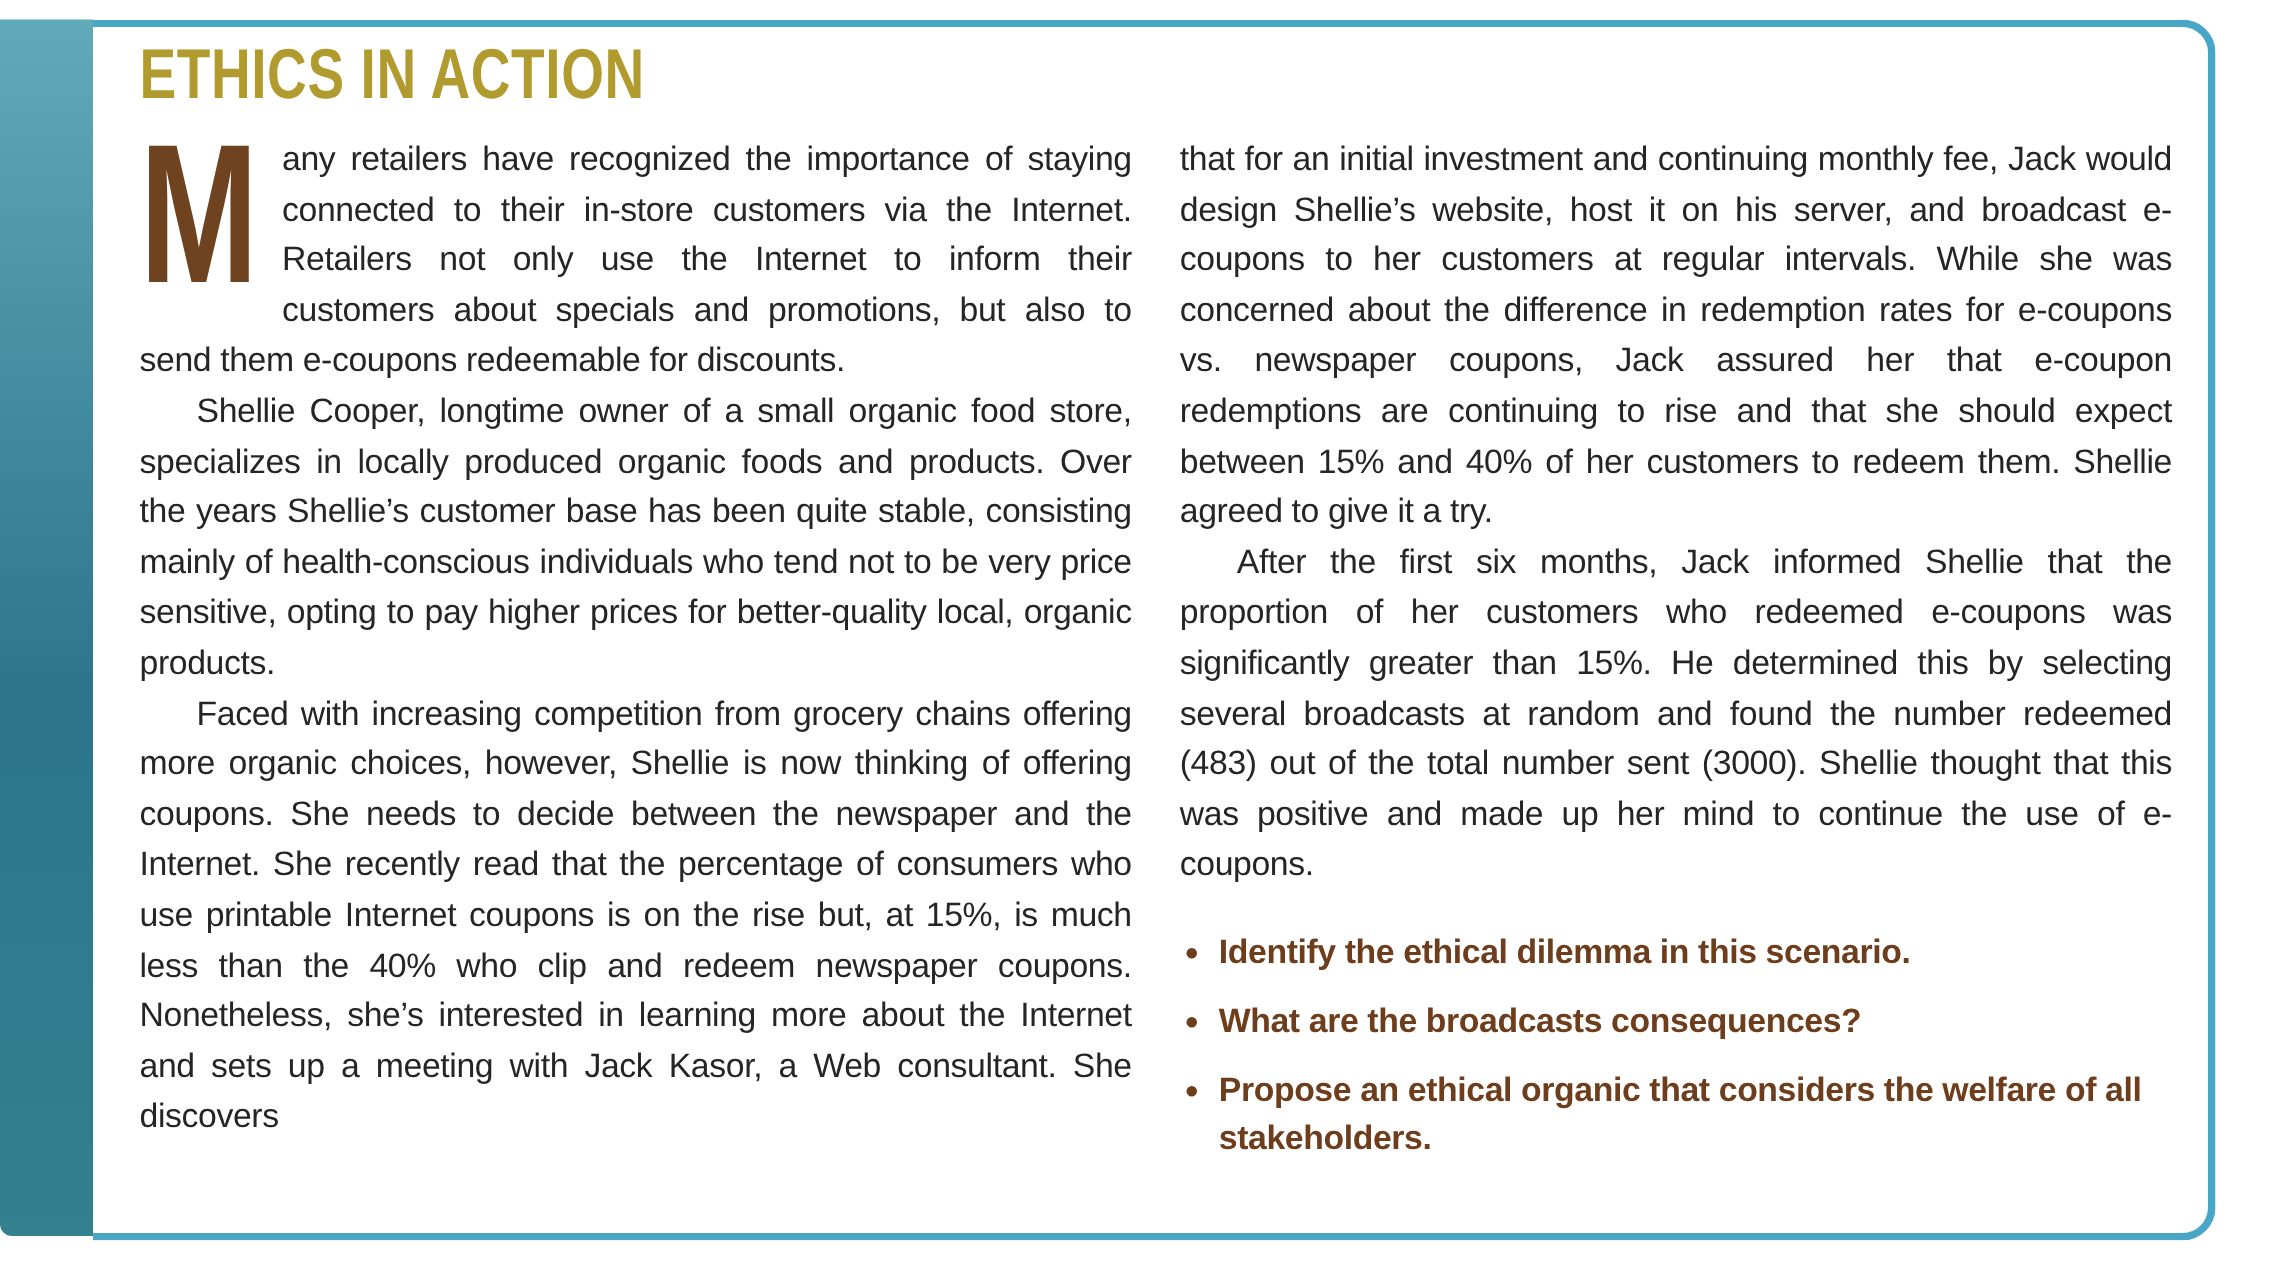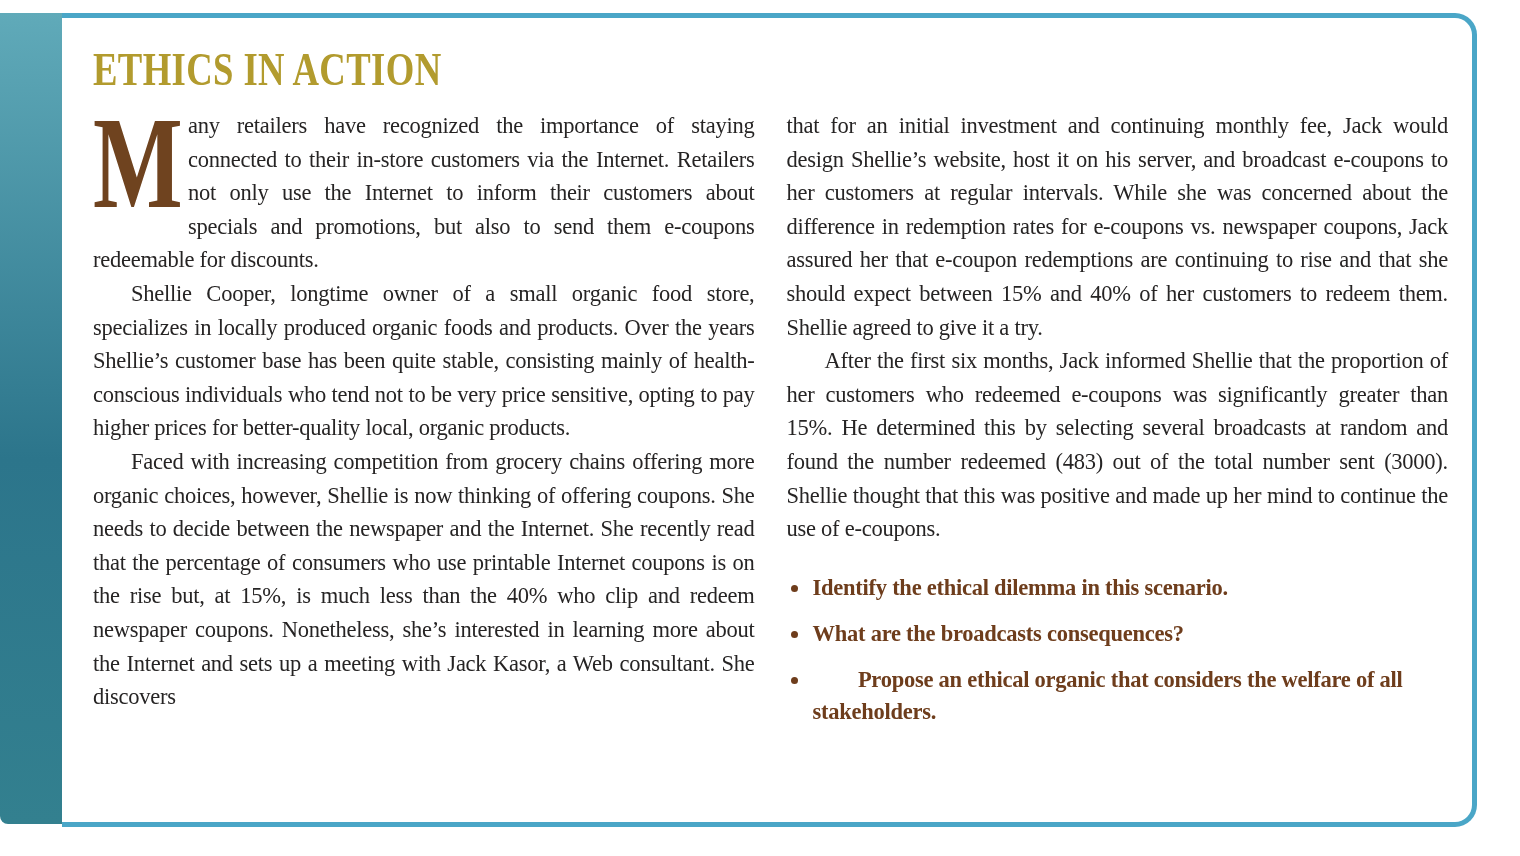--- a/index.html
+++ b/index.html
@@ -25,22 +25,21 @@
     border-bottom-left-radius:8px;
   }
 
   .panel{
     position:absolute;left:62px;top:13px;width:1415px;height:814px;
     box-sizing:border-box;background:#ffffff;
     border-top:5px solid var(--border);
     border-right:5px solid var(--border);
     border-bottom:5px solid var(--border);
     border-radius:0 22px 22px 0;
-    padding:28px 24px 0 31px;
-    font-family:Liberation Serif, serif;
+    padding:8px 24px 0 31px;
   }
 
   .heading{
     margin:0 0 17px 0;
     font-size:47px;line-height:46px;font-weight:bold;
     color:var(--heading);
   }
   .heading-text{
     display:inline-block;white-space:nowrap;
     transform:scaleX(0.78);transform-origin:0 50%;
@@ -68,21 +67,21 @@
     text-indent:0;
   }
 
   .bullets{
     margin:26px 0 0 0;
     padding:0 0 0 24px;
     list-style:disc;
     color:var(--bullet_text);
     font-weight:bold;
     font-size:22.5px;line-height:32px;letter-spacing:-0.25px;
-    text-align:center;text-align-last:left;
+    text-align:left;text-align-last:left;
   }
   .bullets li{margin:0 0 14px 0;padding-left:2px;}
 </style>
 </head>
 <body>
 
 <div class="page">
 
   <div class="side-strip"></div>
 

